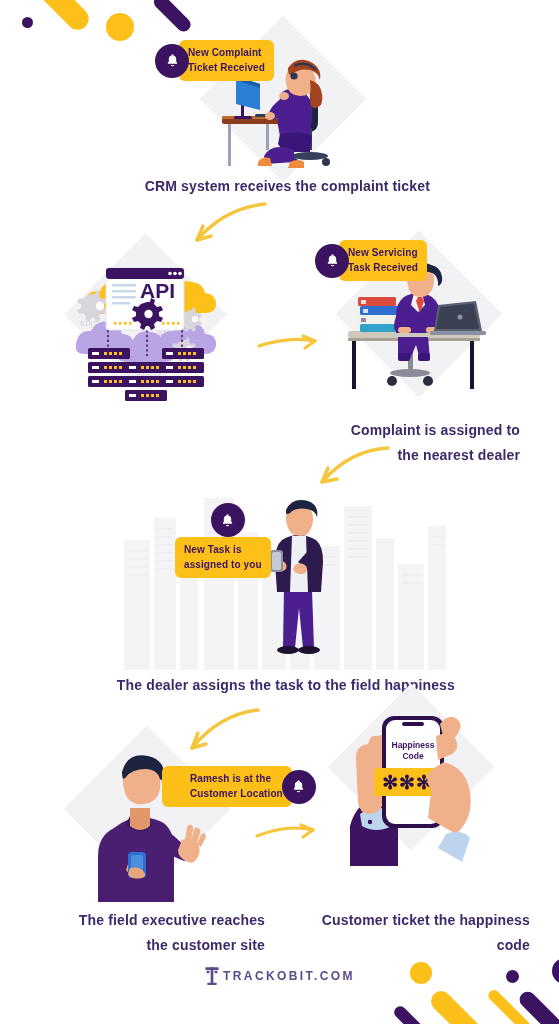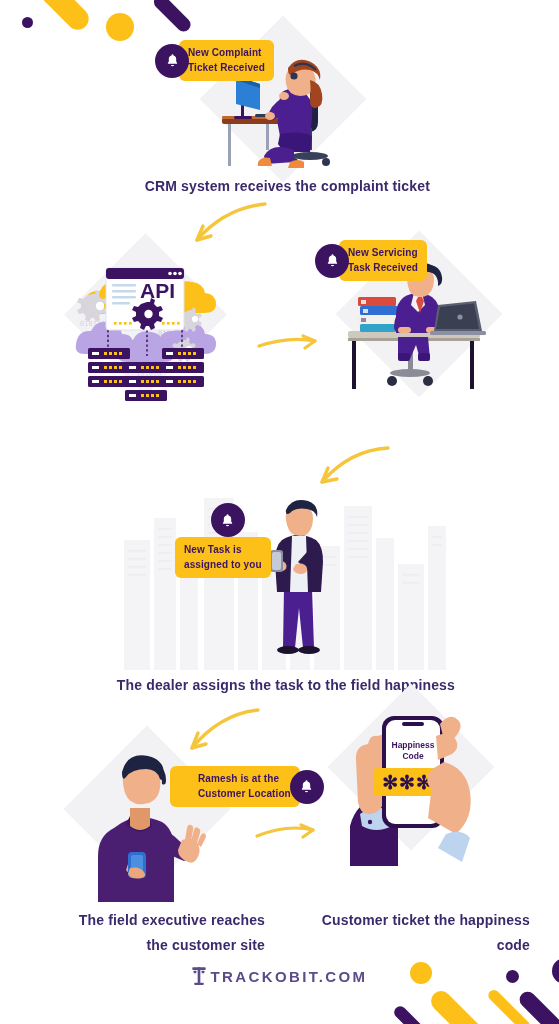--- a/index.html
+++ b/index.html
@@ -38,21 +38,21 @@
     font-size:10px; font-weight:bold; line-height:1.45;
     padding:6px 9px;
     border-radius:6px;
     margin-left:-10px;
     position:relative; z-index:2;
     white-space:pre-line;
     letter-spacing:0.1px;
   }
   .badge-group.left-bell .badge-chip { margin-left:-10px; margin-right:0; }
   .badge-group.right-bell { flex-direction: row-reverse; }
-  .badge-group.right-bell .badge-chip { margin-left:12px; margin-right:-10px;padding-left:28px; }
+  .badge-group.right-bell .badge-chip { margin-left:4px; margin-right:-10px;padding-left:28px; }
 
   
   .caption {
     position:absolute;
     color:#3b2a6b;
     font-size:14px; font-weight:bold;
     text-align:right;
     line-height:1.75;
     white-space:pre-line;
     letter-spacing:0.15px;
@@ -67,21 +67,21 @@
   
   .city { position:absolute; opacity:0.55; }
 
   
   .footer-logo {
     position:absolute; left:0; right:0; bottom:38px;
     display:flex; align-items:center; justify-content:center; gap:3px;
   }
   .logo-mark { width:16px; height:20px; display:block; }
   .logo-text {
-    color:#5b4b8a; font-size:15px; font-weight:bold;
+    color:#5b4b8a; font-size:12px; font-weight:bold;
     letter-spacing:2.4px;
   }
 </style>
 </head>
 <body>
 
 <div class="page">
 
   <div class="deco" style="left:-40px; top:-40px; width:200px; height:140px;">
 
@@ -363,20 +363,22 @@
   <div class="badge-group left-bell" style="left:315px; top:240px;">
     <div class="bell-circle">
       <svg viewBox="0 0 24 24" fill="#ffffff">
           <path d="M12 3a1.3 1.3 0 0 1 1.3 1.3v.6a5.2 5.2 0 0 1 3.9 5v3.4l1.3 2.1a.7.7 0 0 1-.6 1.1H6.1a.7.7 0 0 1-.6-1.1l1.3-2.1V9.9a5.2 5.2 0 0 1 3.9-5v-.6A1.3 1.3 0 0 1 12 3zm0 17a2.3 2.3 0 0 1-2.2-1.8h4.4A2.3 2.3 0 0 1 12 20z"></path>
         </svg>
     </div>
     <div class="badge-chip">New Servicing
 Task Received</div>
   </div>
 
+  <div class="caption" style="left:320px; top:418px; width:200px;">Complaint is assigned to
+the nearest dealer</div>
 
   <svg class="arrow" viewBox="0 0 110 60" width="110" height="60" style="left:292px; top:442px;">
     <path d="M96 6 Q58 8 30 40" stroke="#f5c63c" stroke-width="3.4" fill="none" stroke-linecap="round"></path>
     <path d="M30 40 L45 37 M30 40 L36 26" stroke="#f5c63c" stroke-width="3.4" fill="none" stroke-linecap="round"></path>
   </svg>
 
   <div class="scene" style="left:118px; top:480px; width:330px; height:190px;">
 
     <svg class="city" viewBox="0 0 330 190" width="330" height="190" style="left:0; top:0;">
       <g fill="#eceaf0">

